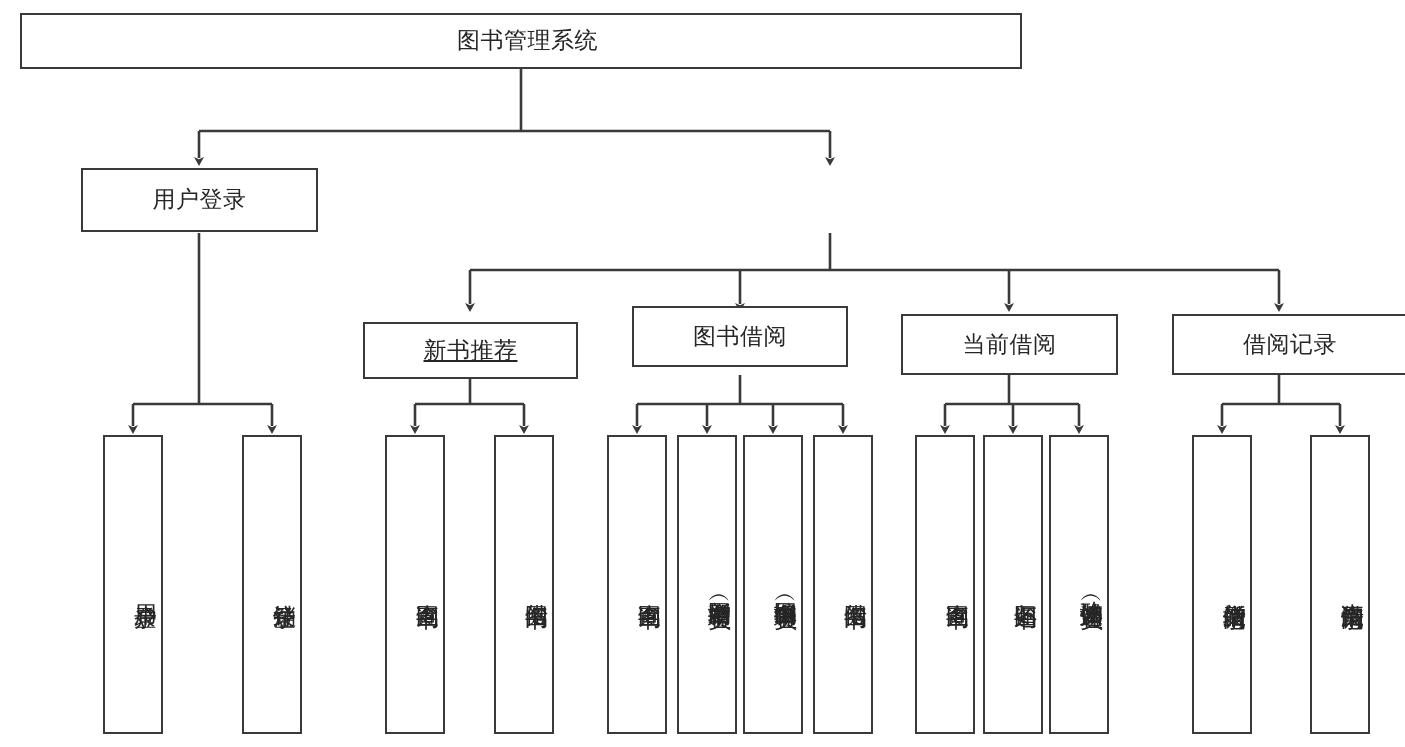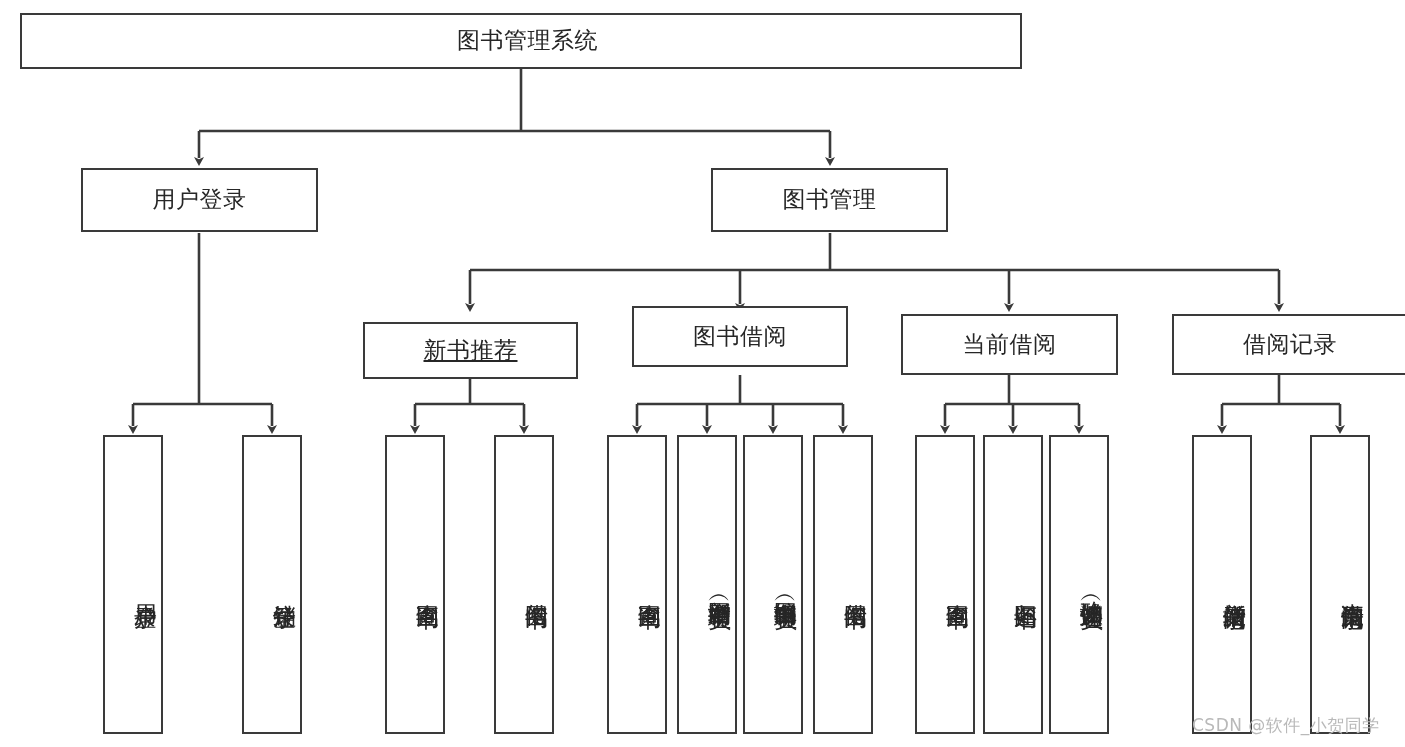--- a/index.html
+++ b/index.html
@@ -127,23 +127,20 @@
     </g>
   </svg>
 
   <div class="node node-h node-root" style="left:20px; top:13px; width:1002px; height:56px;padding-left:13px;">
     <span class="label">图书管理系统</span>
   </div>
 
   <div class="node node-h" style="left:81px; top:168px; width:237px; height:64px;">
     <span class="label">用户登录</span>
   </div>
-  <div class="node node-h" style="left:711px; top:168px; width:237px; height:64px;">
-    <span class="label">图书管理</span>
-  </div>
 
   <div class="node node-h" style="left:363px; top:322px; width:215px; height:57px;text-decoration:underline;">
     <span class="label">新书推荐</span>
   </div>
   <div class="node node-h" style="left:632px; top:306px; width:216px; height:61px;">
     <span class="label">图书借阅</span>
   </div>
   <div class="node node-h" style="left:901px; top:314px; width:217px; height:61px;text-align:center;">
     <span class="label">当前借阅</span>
   </div>
@@ -188,15 +185,14 @@
     <span class="label">确认归还（管理员）</span>
   </div>
 
   <div class="node node-v" style="left:1192px; top:435px; width:60px; height:299px;">
     <span class="label">新增借阅记录</span>
   </div>
   <div class="node node-v" style="left:1310px; top:435px; width:60px; height:299px;">
     <span class="label">查询借阅记录</span>
   </div>
 
-  <div class="watermark">CSDN @软件_小贺同学</div>
 
 </div>
 
 </body></html>

